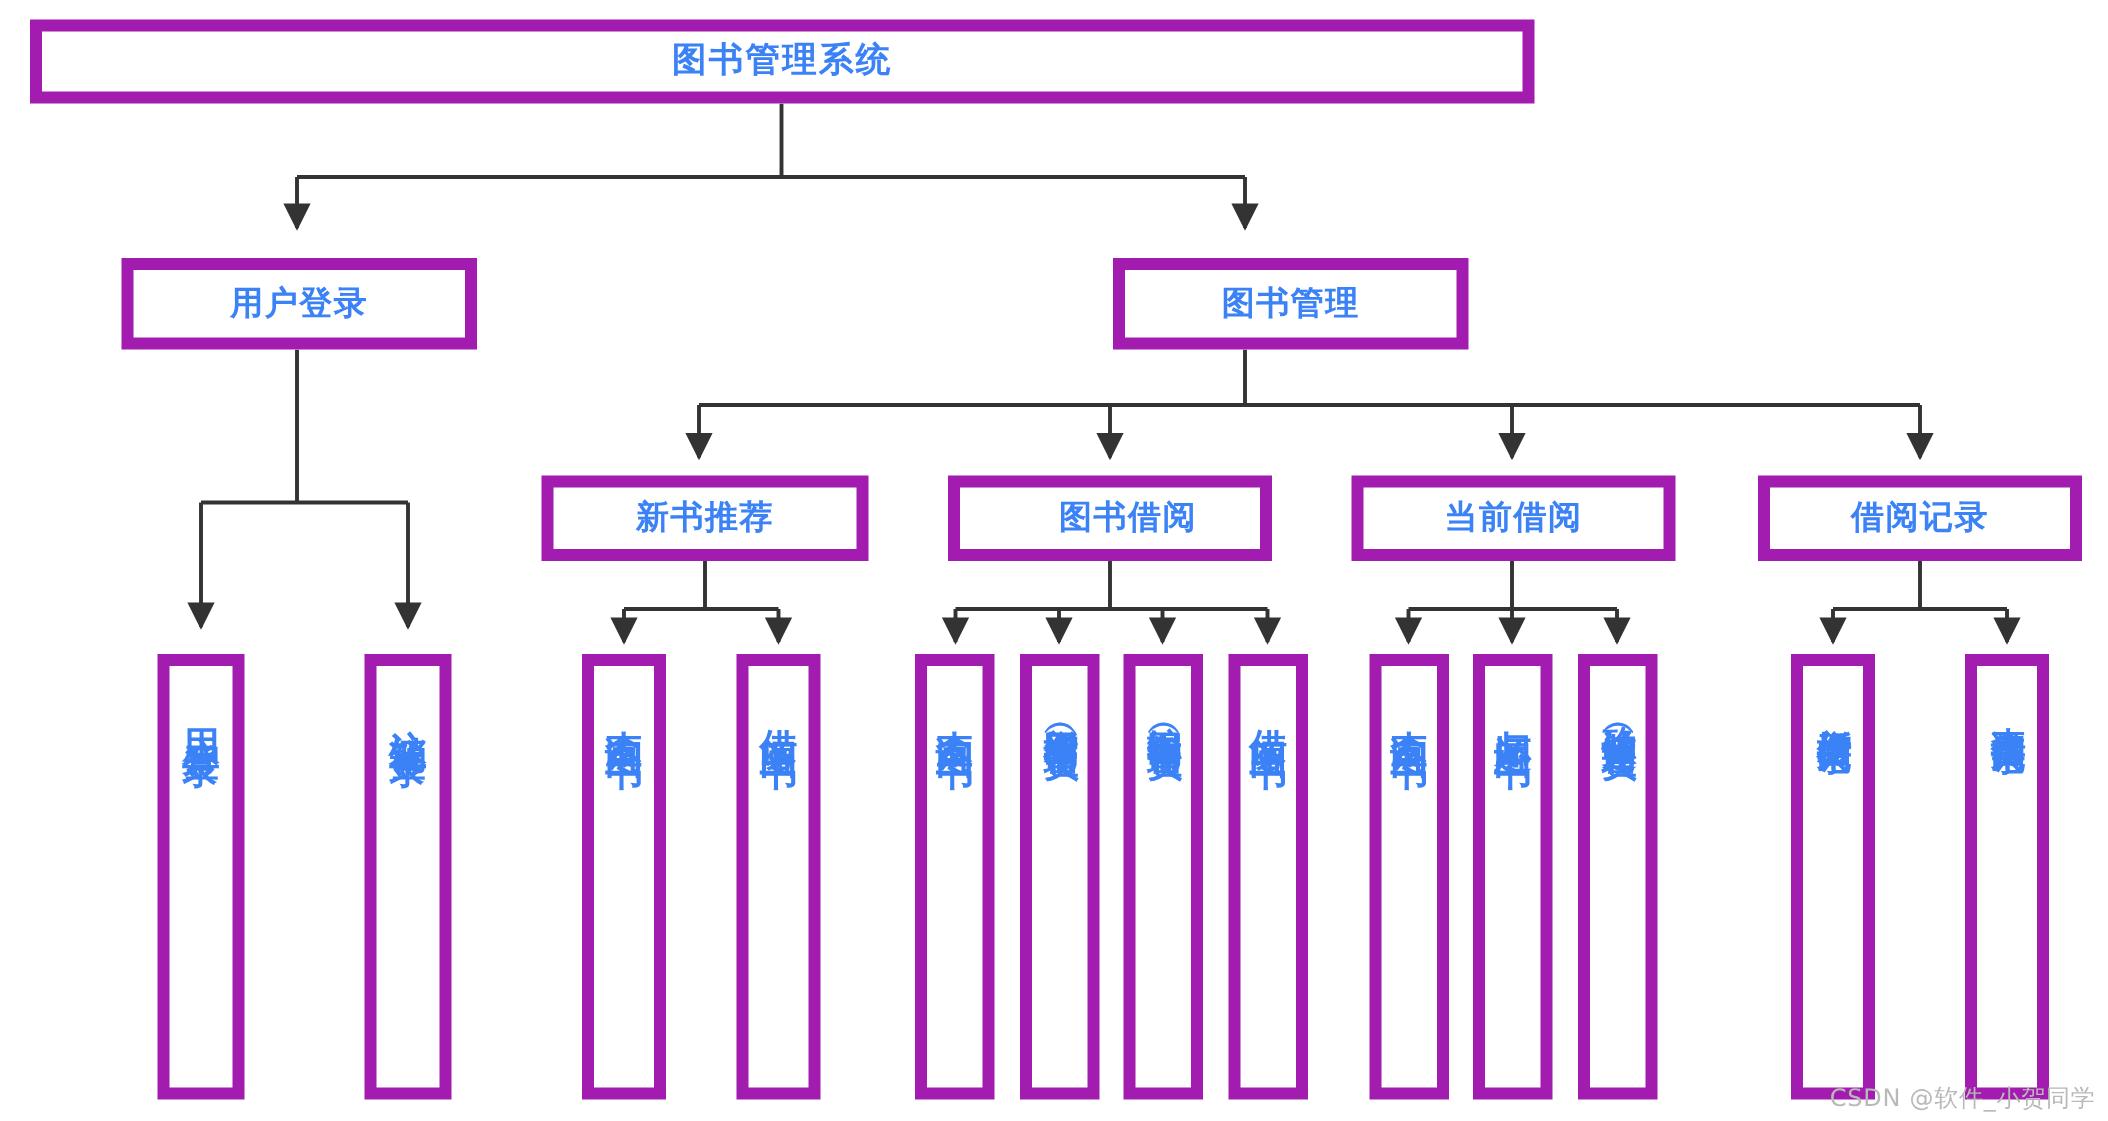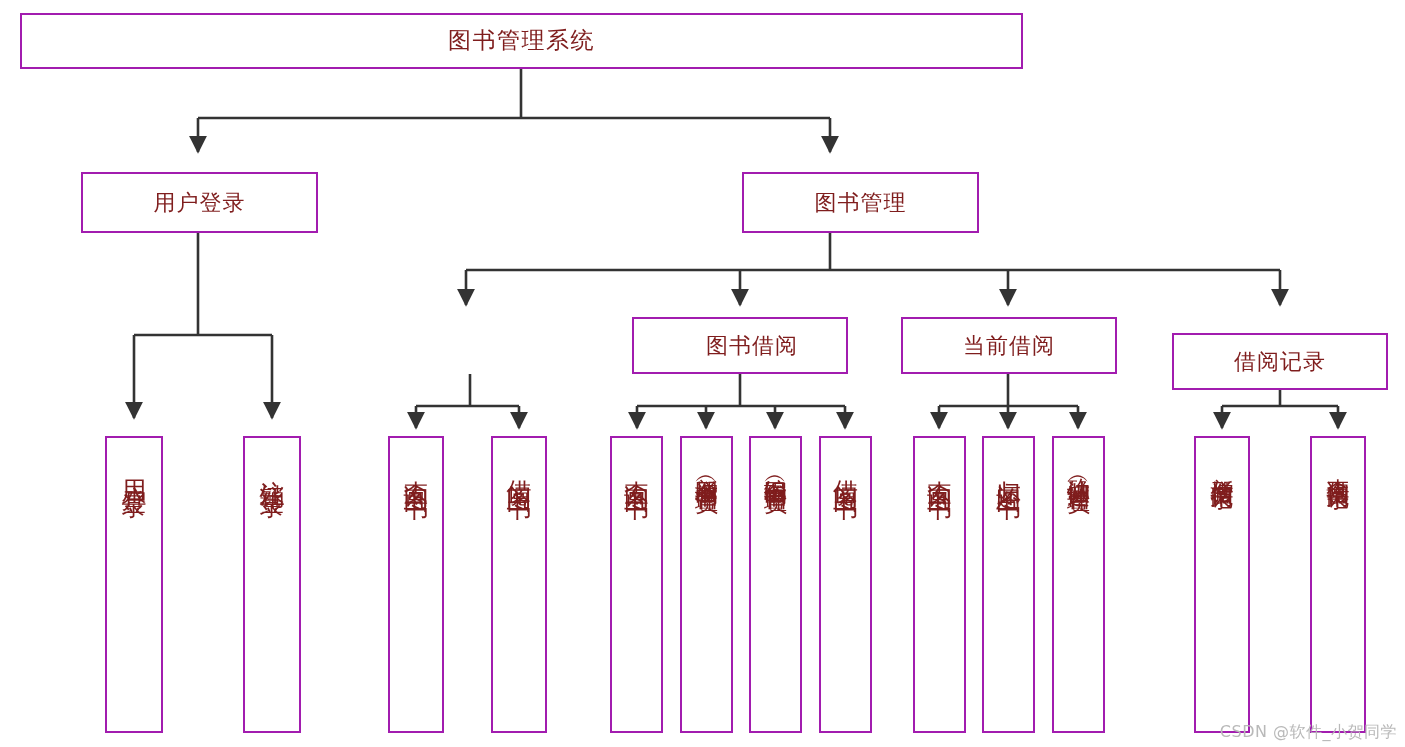--- a/index.html
+++ b/index.html
@@ -16,26 +16,27 @@
   }
   #edges{
     position:absolute;left:0;top:0;
     width:1405px;height:747px;
     pointer-events:none;
   }
   .node{
     position:absolute;
     box-sizing:border-box;
     background:#ffffff;
-    border:2px solid #a21caf;
+    border:8px solid #a21caf;
     display:flex;
     align-items:center;
     justify-content:center;
-    color:#7f1d1d;
+    color:#3b82f6;
     z-index:2;
+    font-weight:bold;
   }
   .node .label{
     display:block;
     text-align:center;
     white-space:nowrap;
     line-height:1.18;
   }
   
   .node.horiz .label{
     font-size:22px;
@@ -132,27 +133,30 @@
     <span class="label">图书管理系统</span>
   </div>
 
   <div class="node horiz" style="left:81px;top:172px;width:237px;height:61px;">
     <span class="label">用户登录</span>
   </div>
   <div class="node horiz" style="left:712px;top:172px;width:237px;height:61px;margin-left:30px;">
     <span class="label">图书管理</span>
   </div>
 
+  <div class="node horiz" style="left:361px;top:317px;width:218px;height:57px;">
+    <span class="label">新书推荐</span>
+  </div>
   <div class="node horiz" style="left:632px;top:317px;width:216px;height:57px;padding-left:24px;">
     <span class="label">图书借阅</span>
   </div>
   <div class="node horiz" style="left:901px;top:317px;width:216px;height:57px;">
     <span class="label">当前借阅</span>
   </div>
-  <div class="node horiz" style="left:1172px;top:317px;width:216px;height:57px;margin-top:16px;">
+  <div class="node horiz" style="left:1172px;top:317px;width:216px;height:57px;">
     <span class="label">借阅记录</span>
   </div>
 
   <div class="node vert" style="left:105px;top:436px;width:58px;height:297px;">
     <span class="label">用户登录</span>
   </div>
   <div class="node vert" style="left:243px;top:436px;width:58px;height:297px;">
     <span class="label">注销登录</span>
   </div>
 

